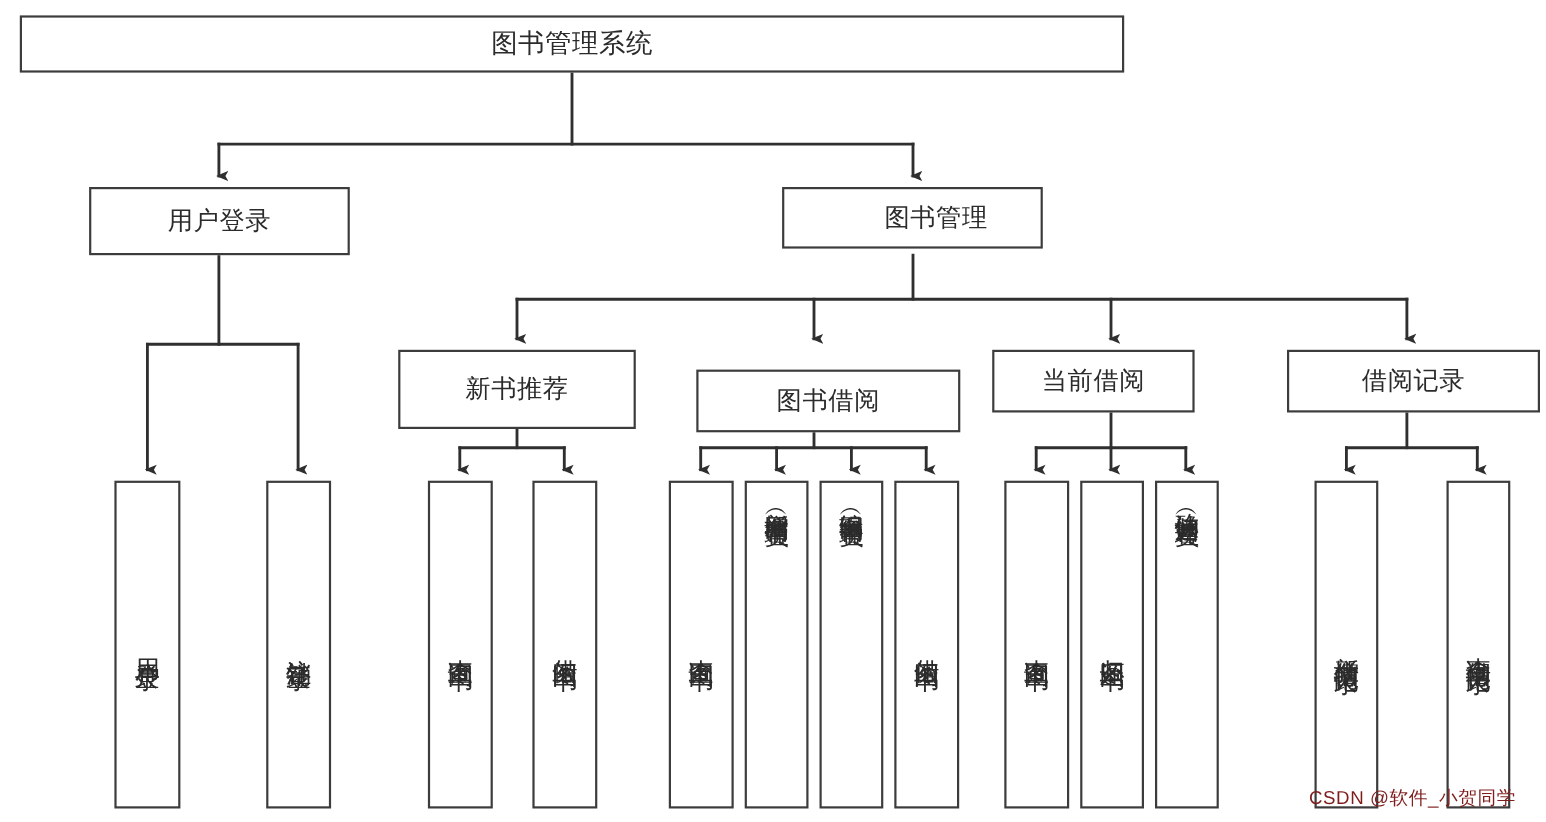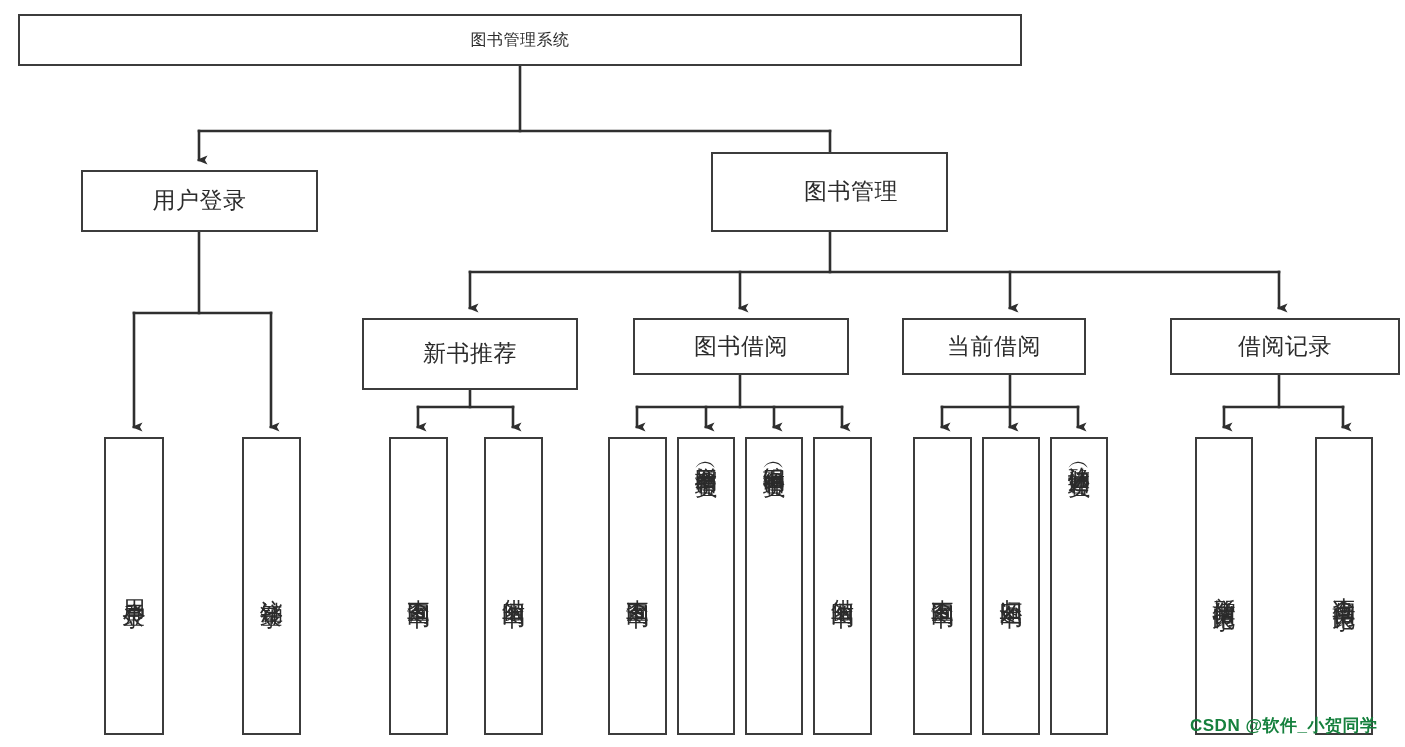--- a/index.html
+++ b/index.html
@@ -35,21 +35,21 @@
     text-align:center;
     line-height:1.18;
     color:#2b2b2b;
     white-space:nowrap;
   }
   
   .node.horiz .node-label{
     font-size:23px;
     letter-spacing:0.5px;
   }
-  .node.root .node-label{ font-size:16px; }
+  .node.root .node-label{ font-size:24px; }
   
   .node.vert{
     align-items:flex-start;
     justify-content:center;
     padding-top:10px;
   }
   .node.vert .node-label{
     writing-mode:vertical-rl;
     text-orientation:upright;
     font-size:23px;
@@ -62,25 +62,24 @@
     font-size:22px;
   }
   .node.vert.centered{
     align-items:center;
     padding-top:0;
   }
   #watermark{
     position:absolute;
     left:1190px;top:714px;
     font-size:17px;
-    color:#15803d;
+    color:#7f1d1d;
     letter-spacing:0.5px;
     white-space:nowrap;
     user-select:none;
-    font-weight:bold;
   }
 </style>
 </head>
 <body>
 
 <div id="diagram-root">
 
   <svg id="edges" viewBox="0 0 1405 747">
     <defs>
       <marker id="arrow" markerWidth="11" markerHeight="11" refX="5" refY="8.5" orient="auto" markerUnits="userSpaceOnUse">
@@ -134,28 +133,28 @@
     </g>
   </svg>
 
   <div class="node horiz root" style="left:18px;top:14px;width:1004px;height:52px;">
     <span class="node-label">图书管理系统</span>
   </div>
 
   <div class="node horiz" style="left:81px;top:170px;width:237px;height:62px;">
     <span class="node-label">用户登录</span>
   </div>
-  <div class="node horiz" style="left:711px;top:152px;width:237px;height:80px;padding-left:43px;">
+  <div class="node horiz" style="left:711px;top:170px;width:237px;height:56px;padding-left:43px;">
     <span class="node-label">图书管理</span>
   </div>
 
   <div class="node horiz" style="left:362px;top:318px;width:216px;height:72px;">
     <span class="node-label">新书推荐</span>
   </div>
-  <div class="node horiz" style="left:633px;top:318px;width:216px;height:57px;">
+  <div class="node horiz" style="left:633px;top:336px;width:240px;height:57px;">
     <span class="node-label">图书借阅</span>
   </div>
   <div class="node horiz" style="left:902px;top:318px;width:184px;height:57px;">
     <span class="node-label">当前借阅</span>
   </div>
   <div class="node horiz" style="left:1170px;top:318px;width:230px;height:57px;">
     <span class="node-label">借阅记录</span>
   </div>
 
   <div class="node vert centered" style="left:104px;top:437px;width:60px;height:298px;">

